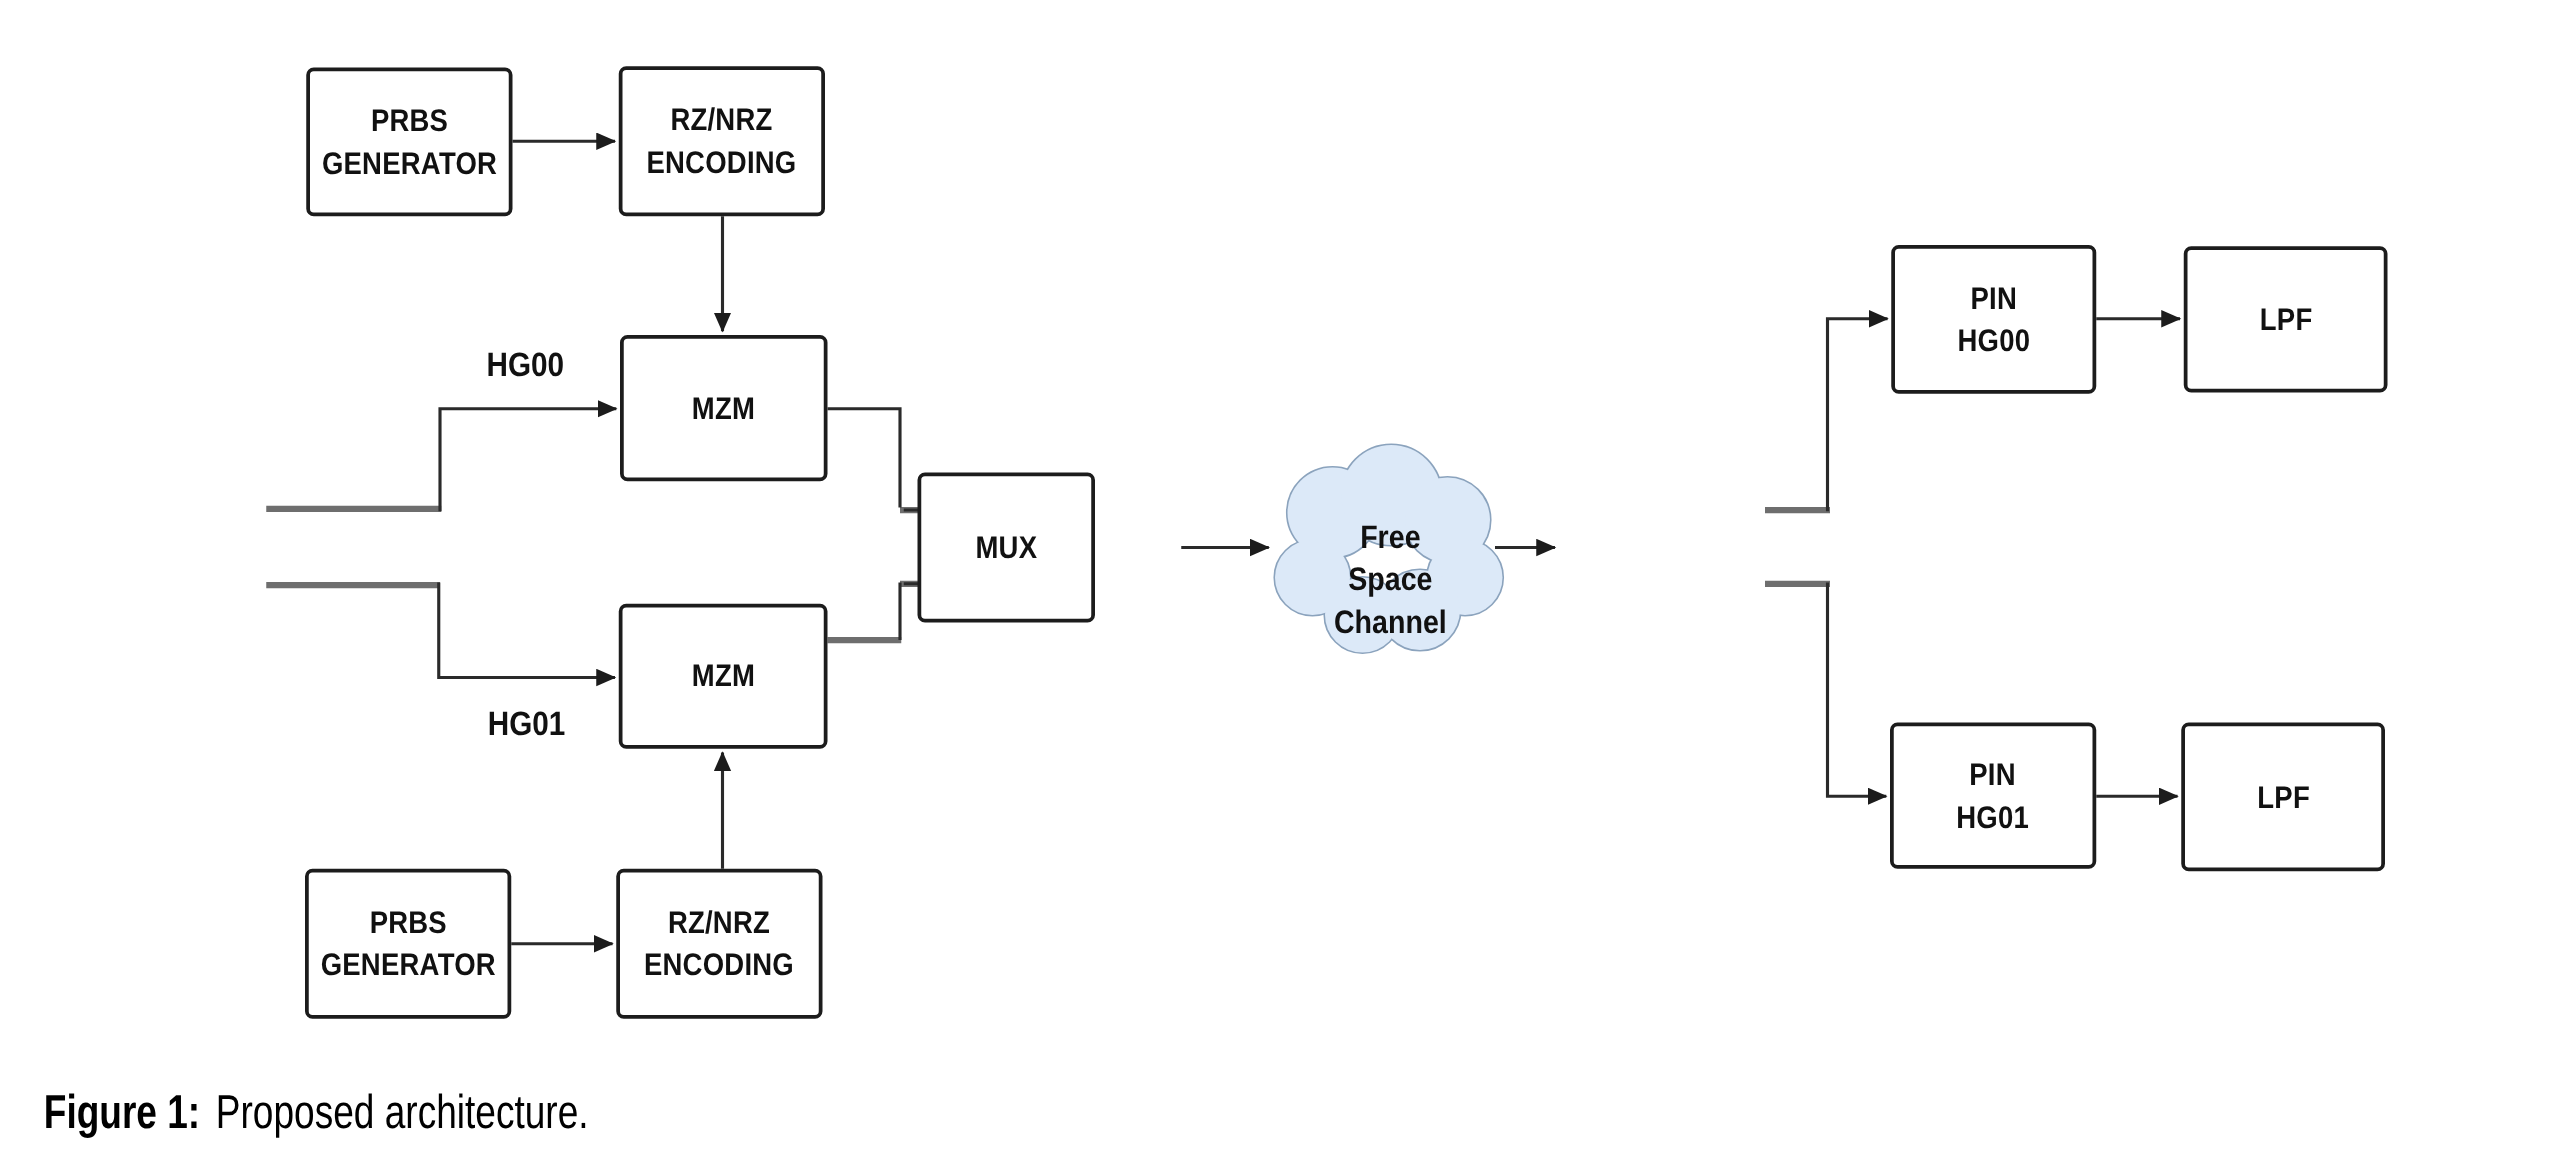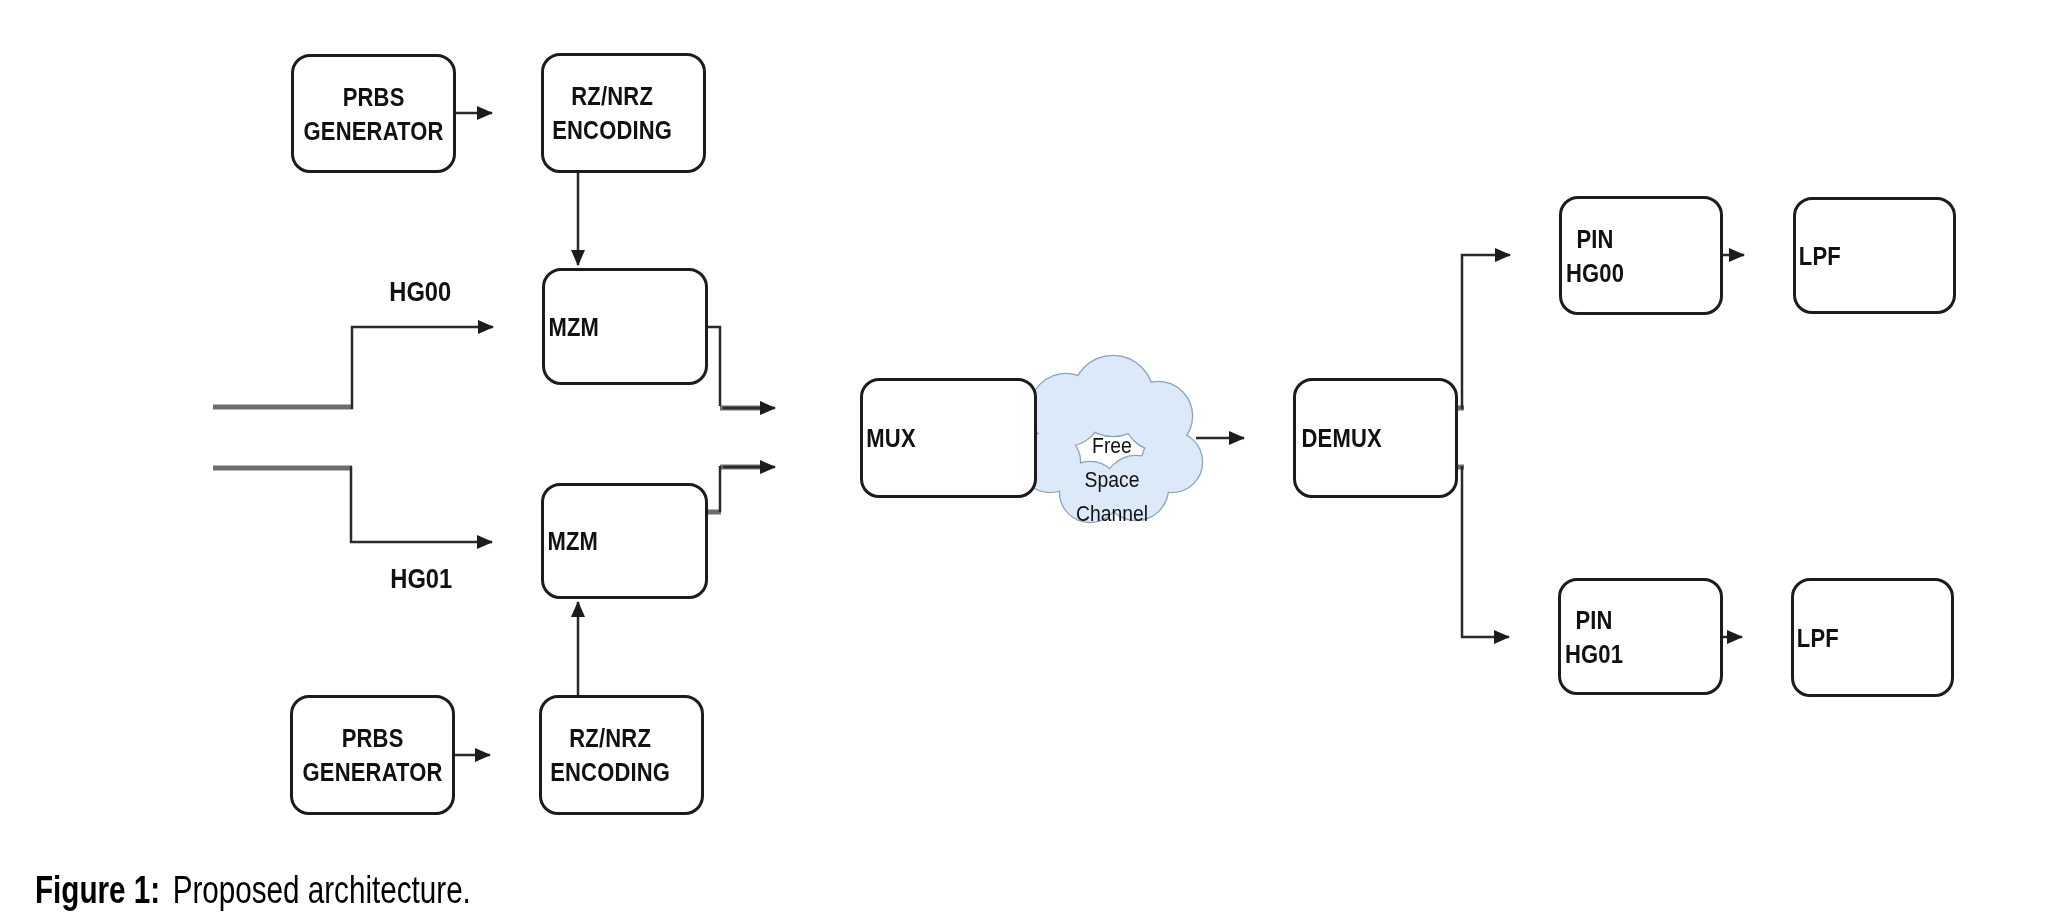--- a/index.html
+++ b/index.html
@@ -9,42 +9,41 @@
     background:var(--bg,#ffffff);
     font-family:"Liberation Sans", sans-serif;
     overflow:hidden;
   }
   .connector-layer{position:absolute;left:0;top:0;width:2048px;height:921px;}
   .block{
     position:absolute;
     box-sizing:border-box;
     background:var(--box-fill,#ffffff);
     border:3px solid var(--box-border,#1c1c1c);
-    border-radius:19px;
-    display:flex;align-items:center;justify-content:flex-start;
+    border-radius:6px;
+    display:flex;align-items:center;justify-content:center;
     text-align:center;
     color:var(--text,#111111);
-    margin-left:46px;
   }
   .block .lbl{
     display:inline-block;
     font-size:25px;font-weight:700;line-height:34px;
     white-space:pre-line;
     transform:scaleX(0.88);
     letter-spacing:0.2px;
   }
   .block.laser .lbl{font-size:26px;line-height:35px;}
   .edge-label{
     position:absolute;width:100px;text-align:center;
     font-size:27px;font-weight:700;color:var(--text,#111111);
   }
   .edge-label span{display:inline-block;transform:scaleX(0.88);}
   .cloud-label{
-    position:absolute;left:1022px;top:395px;width:180px;
-    text-align:center;font-size:22px;font-weight:400;line-height:34px;
+    position:absolute;left:1022px;top:378px;width:180px;
+    text-align:center;font-size:26px;font-weight:700;line-height:34px;
     color:var(--text,#111111);white-space:pre-line;
   }
   .cloud-label span{display:inline-block;transform:scaleX(0.88);}
   .caption{
     position:absolute;left:35px;top:869px;
     font-size:38px;color:#000;white-space:nowrap;
     transform:scaleX(0.78);transform-origin:left center;
   }
   .caption .cap-label{font-weight:700;}
   .caption .cap-text{font-weight:400;margin-left:16px;}
@@ -138,27 +137,24 @@
   <div class="block" style="left:244px;top:695px;width:165px;height:120px">
     <span class="lbl">PRBS
 GENERATOR</span>
   </div>
 
   <div class="block" style="left:493px;top:695px;width:165px;height:120px">
     <span class="lbl">RZ/NRZ
 ENCODING</span>
   </div>
 
-  <div class="block" style="left:814px;top:378px;width:177px;height:120px">
+  <div class="block" style="left:734px;top:378px;width:142px;height:120px">
     <span class="lbl">MUX</span>
   </div>
 
-  <div class="block" style="left:1247px;top:378px;width:165px;height:120px">
-    <span class="lbl">DEMUX</span>
-  </div>
 
   <div class="block" style="left:1513px;top:196px;width:164px;height:119px">
     <span class="lbl">PIN
 HG00</span>
   </div>
 
   <div class="block" style="left:1747px;top:197px;width:163px;height:117px">
     <span class="lbl">LPF</span>
   </div>
 

